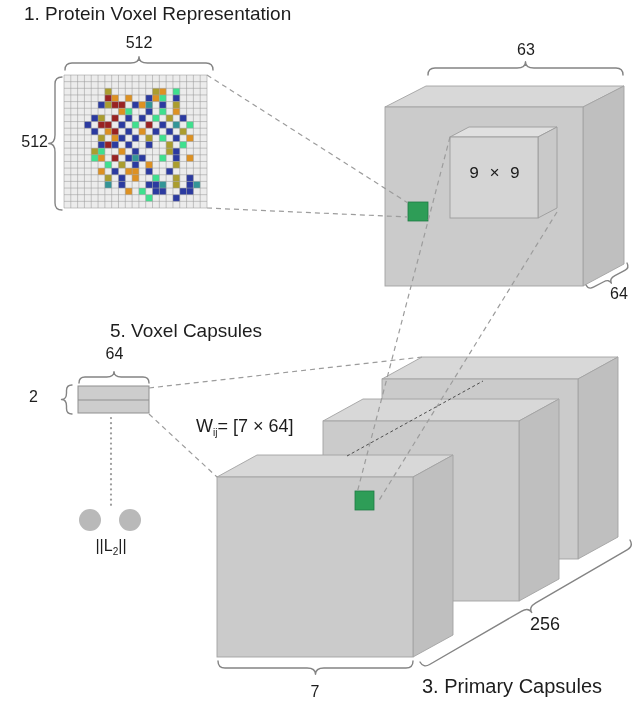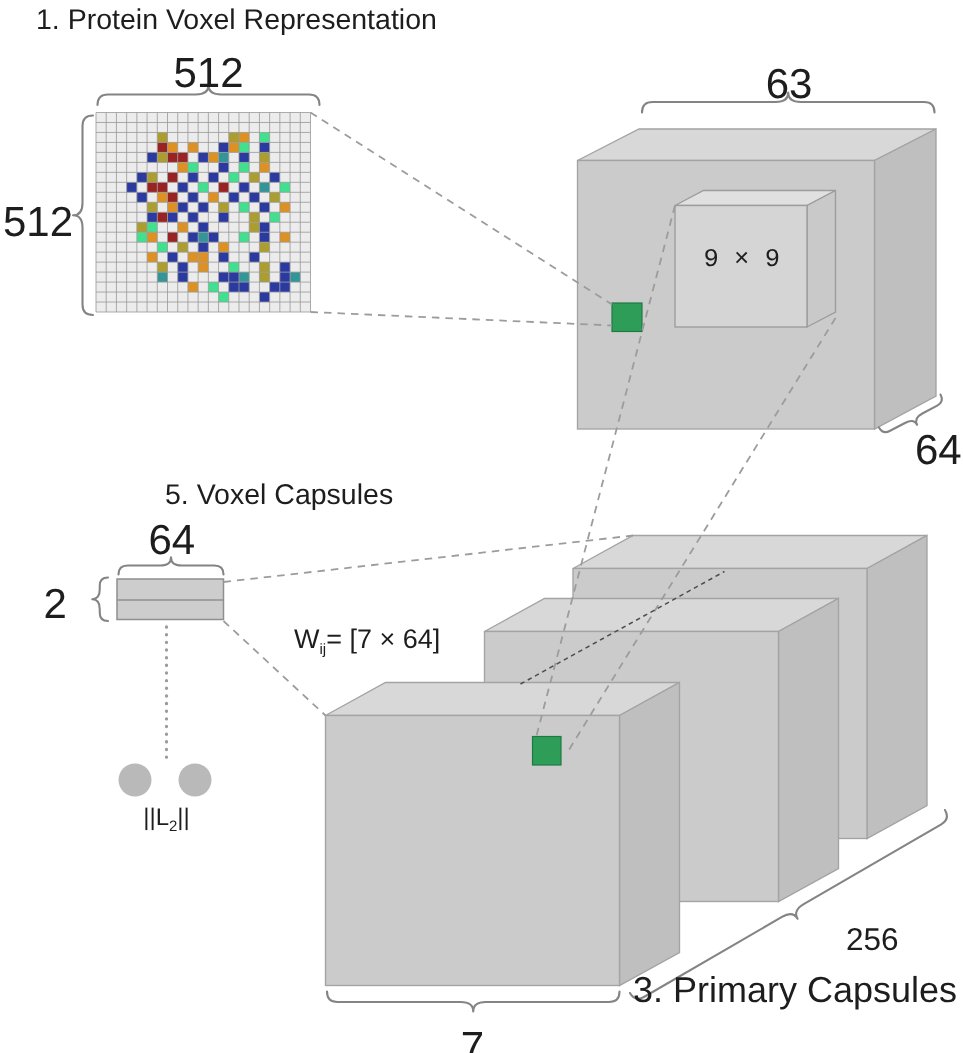--- a/index.html
+++ b/index.html
@@ -7,21 +7,21 @@
     width:642px;height:702px;position:relative;background:#ffffff;
     font-family:"Liberation Sans", sans-serif;overflow:hidden;
   }
   #stage{position:absolute;left:0;top:0;width:642px;height:702px;border-radius:10px;}
   svg{position:absolute;left:0;top:0;}
   .lbl{
     position:absolute;color:#1d1d1d;white-space:nowrap;line-height:1.1;
     font-family:"Liberation Sans", sans-serif;
   }
   .title{font-size:19px;}
-  .num{font-size:28px;}
+  .num{font-size:16px;}
   .center{text-align:center;}
   .right{text-align:right;}
   .sub{font-size:10px;vertical-align:-4px;text-align:center;}
   .face-top{fill:#d8d8d8;stroke:#a3a3a3;stroke-width:0.9;}
   .face-front{fill:#cbcbcb;stroke:#a3a3a3;stroke-width:0.9;}
   .face-right{fill:#bfbfbf;stroke:#a3a3a3;stroke-width:0.9;}
   .kface-top{fill:#e0e0e0;stroke:#9c9c9c;stroke-width:0.9;}
   .kface-front{fill:#d5d5d5;stroke:#9c9c9c;stroke-width:0.9;}
   .kface-right{fill:#c9c9c9;stroke:#9c9c9c;stroke-width:0.9;}
   .dash{stroke:#9c9c9c;stroke-width:1.2;stroke-dasharray:5 4;fill:none;}
@@ -283,16 +283,16 @@
   <div class="lbl" style="left:196px;top:417px;font-size:18px;">
     <span>W</span><span class="sub">ij</span><span>= [7 × 64]</span>
   </div>
 
   <div class="lbl center" style="left:88px;top:537px;width:46px;font-size:16px;">
     <span>||L</span><span class="sub">2</span><span>||</span>
   </div>
 
   <div class="lbl num center" style="left:303px;top:683px;width:24px;">7</div>
 
-  <div class="lbl" style="left:564px;top:615px;font-size:21px;">256</div>
-
-  <div class="lbl" style="left:422px;top:648px;font-size:24px;">3. Primary Capsules</div>
+  <div class="lbl" style="left:530px;top:615px;font-size:18px;">256</div>
+
+  <div class="lbl" style="left:422px;top:675px;font-size:20px;">3. Primary Capsules</div>
 </div>
 
 </body></html>

